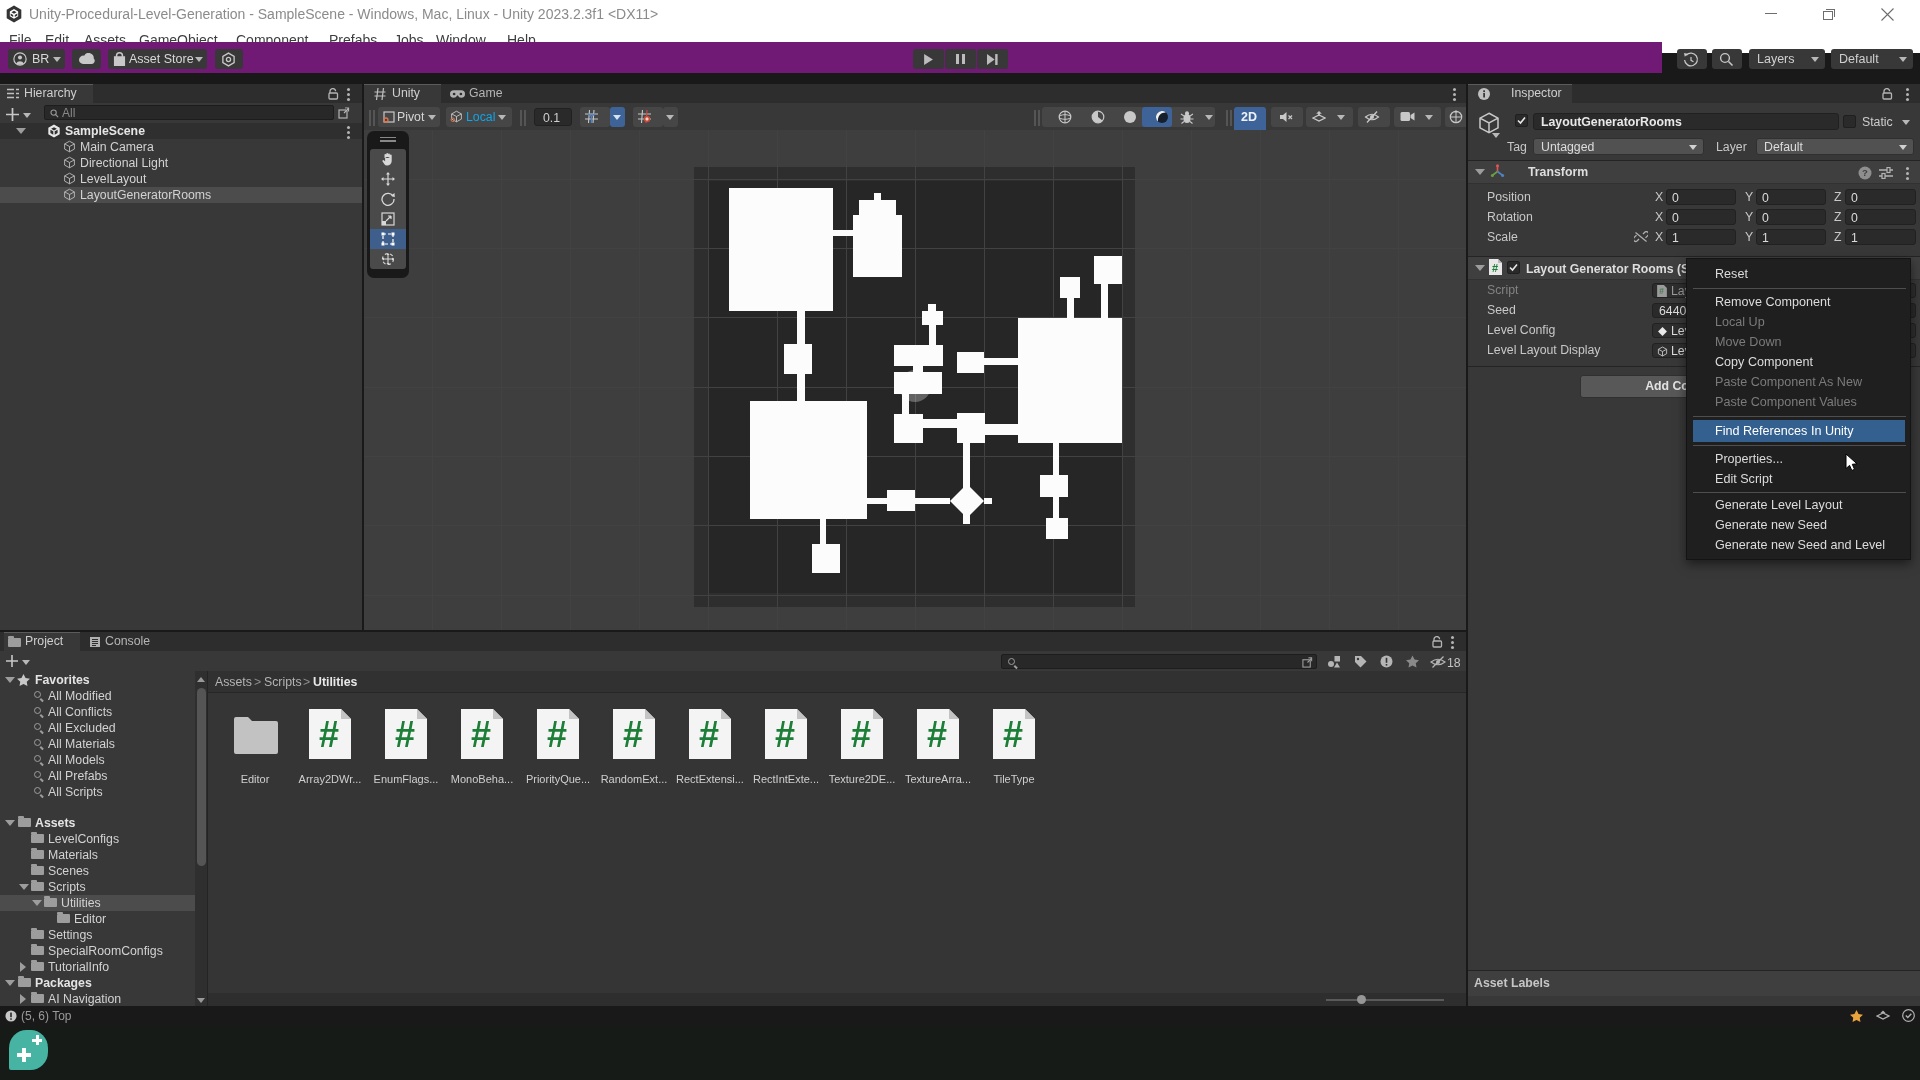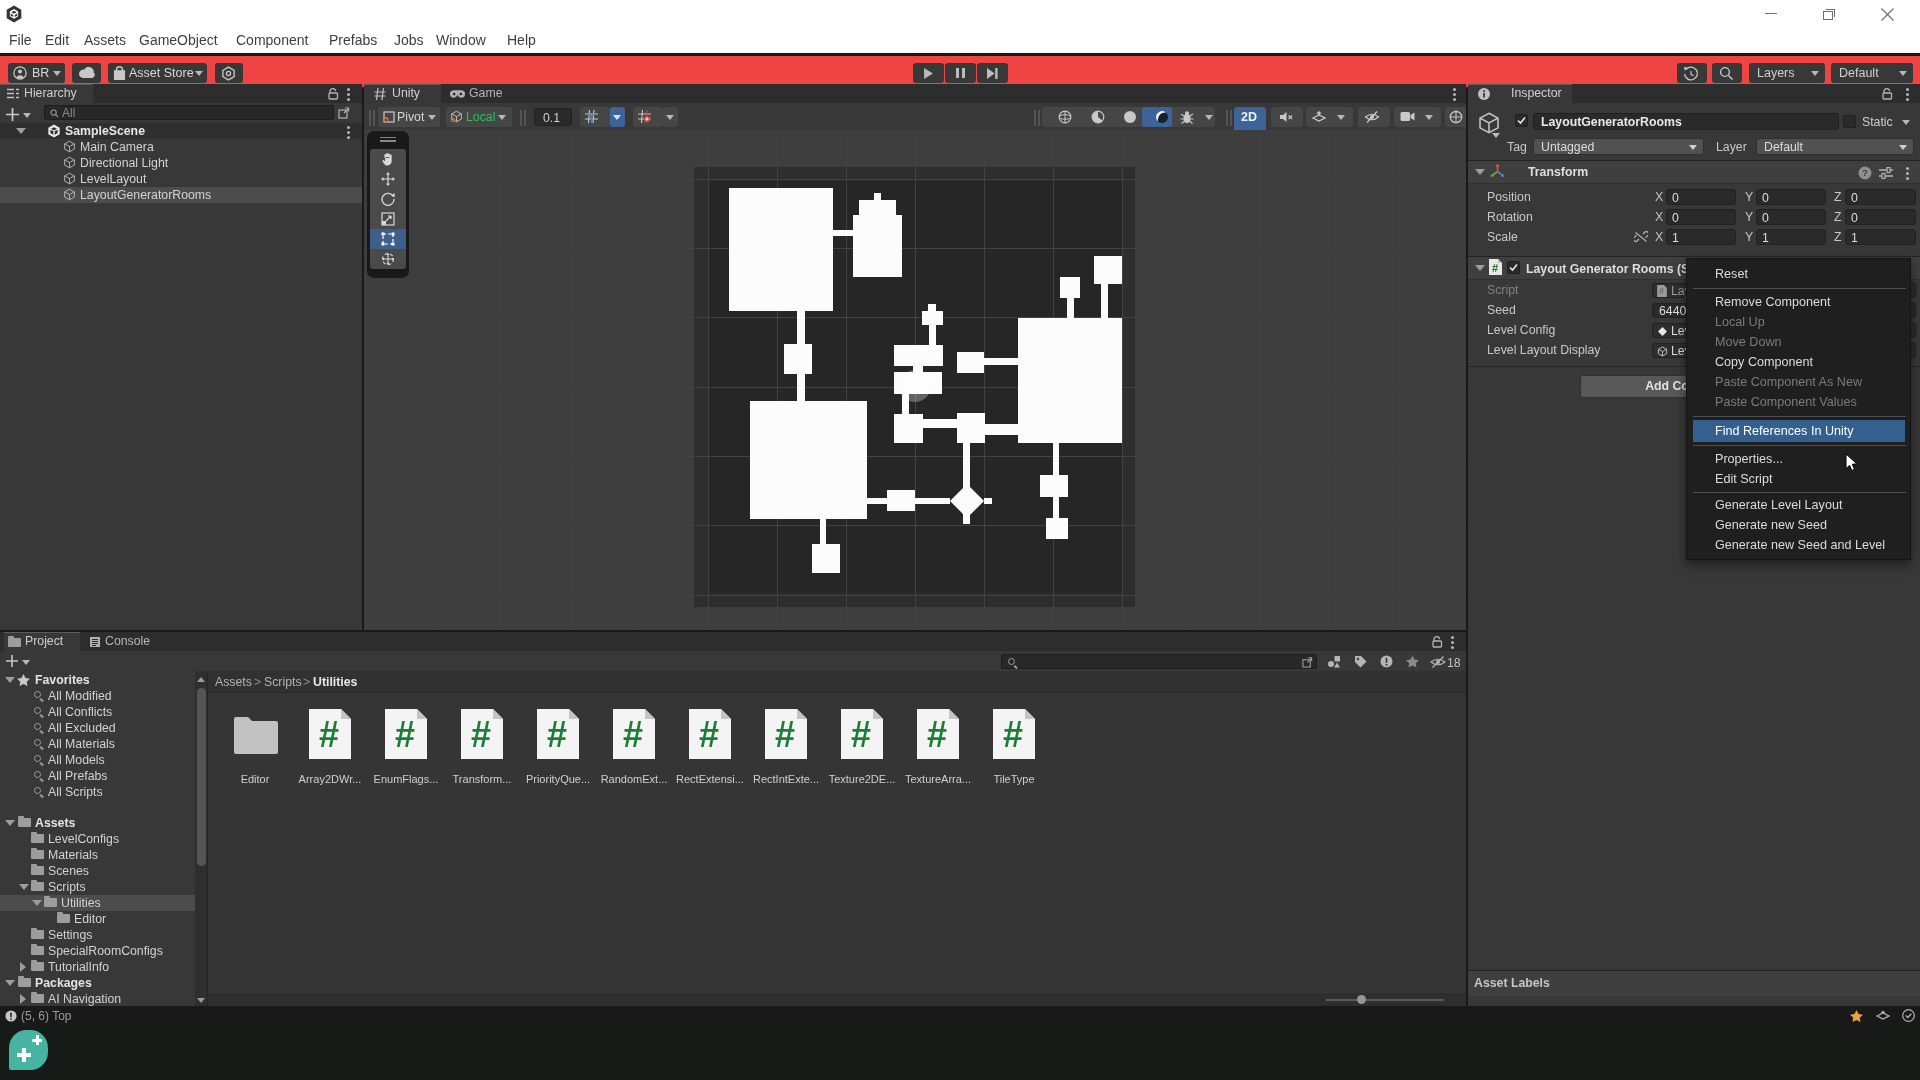--- a/index.html
+++ b/index.html
@@ -4,21 +4,21 @@
 html,body{width:1920px;height:1080px;overflow:hidden}
 body{position:relative;font-family:"Liberation Sans",sans-serif;background:#191919;-webkit-font-smoothing:antialiased}
 .abs{position:absolute}
 .ico{position:absolute;display:block}
 
 #titlebar{left:0;top:0;width:1920px;height:30px;background:#ffffff}
 #titlebar .title{position:absolute;left:29px;top:6px;font-size:14px;color:#8b8b8b}
 #menubar{left:0;top:30px;width:1920px;height:23px;background:#ffffff}
 #menubar span{position:absolute;top:2px;font-size:14px;color:#3d3d3d}
 
-#toolbar{left:0;top:56px;width:1920px;height:31px;background:#ef4444}
+#toolbar{left:0;top:42px;width:1662px;height:31px;background:#701a75}
 .tbtn{position:absolute;top:7px;height:20px;background:#383838;border-radius:3px}
 
 .tabbar{position:absolute;background:#2d2d2d}
 .tab{position:absolute;top:0;height:19px;background:#383838;border-top:1px solid #5b5b5b;font-size:12.3px;color:#cfcfcf}
 .tabtxt{position:absolute;top:2px;font-size:12.3px;color:#cfcfcf}
 .kebab{position:absolute;width:3px;height:3px;background:#b4b4b4;border-radius:50%;box-shadow:0 -5px 0 #b4b4b4,0 5px 0 #b4b4b4}
 .fld{position:absolute;background:#2a2a2a;border:1px solid #212121;border-radius:3px;color:#dcdcdc;font-size:12.3px}
 .ddn{position:absolute;background:#515151;border:1px solid #303030;border-radius:3px;color:#dcdcdc;font-size:12.3px}
 .caret{position:absolute;width:0;height:0;border-left:4px solid transparent;border-right:4px solid transparent;border-top:5px solid #b8b8b8}
 .tri{position:absolute;width:0;height:0;border-left:5px solid transparent;border-right:5px solid transparent;border-top:6px solid #9d9d9d}
@@ -53,20 +53,21 @@
 
 #status{left:0;top:1006px;width:1920px;height:20px;background:#191919}
 #bottom{left:0;top:1026px;width:1920px;height:54px;background:#161b17}
 </style></head>
 <body>
 <div id="titlebar" class="abs">
   <svg class="ico" style="left:5px;top:5px" width="18" height="18" viewBox="0 0 32 32">
       <path fill="#343434" d="M16 1 L29 8.5 V23.5 L16 31 L3 23.5 V8.5 Z"></path>
       <path fill="#fff" d="M16 7.2 L23.4 11.4 V20.1 L16 24.5 L8.6 20.1 V11.4 Z M16 10.3 L11.4 13 L16 15.7 L20.6 13 Z M10 14.9 V18.6 L14.6 21.3 V17.6 Z M22 14.9 L17.4 17.6 V21.3 L22 18.6 Z"></path>
     </svg>
+  <div class="title">Unity-Procedural-Level-Generation - SampleScene - Windows, Mac, Linux - Unity 2023.2.3f1 &lt;DX11&gt;</div>
   <div class="abs" style="left:1765px;top:13px;width:12px;height:1.2px;background:#6d6d6d"></div>
   <div class="abs" style="left:1822.5px;top:11px;width:10px;height:9px;border:1px solid #6d6d6d;background:#fff"></div>
   <div class="abs" style="left:1825.5px;top:8.5px;width:9px;height:8px;border-top:1px solid #6d6d6d;border-right:1px solid #6d6d6d"></div>
   <svg class="ico" style="left:1881px;top:7.5px" width="13" height="13" viewBox="0 0 13 13">
       <path stroke="#6d6d6d" stroke-width="1.1" d="M0.5 0.5 L12.5 12.5 M12.5 0.5 L0.5 12.5"></path>
     </svg>
 </div>
 <div id="menubar" class="abs">
   <span style="left:9px">File</span>
     <span style="left:45px">Edit</span>
@@ -229,21 +230,21 @@
       <rect x="1" y="1" width="10" height="10" fill="none" stroke="#c8c8c8" stroke-width="1.2"></rect>
       <circle cx="3" cy="9" r="2" fill="none" stroke="#e0744a" stroke-width="1.3"></circle>
     </svg>
   <span class="abs" style="left:33px;top:26px;font-size:12.3px;color:#d5d5d5">Pivot</span>
   <div class="caret" style="left:64px;top:31px"></div>
   <div class="tbtn" style="left:82px;top:23px;width:66px;background:#464646"></div>
   <svg class="ico" style="left:86px;top:26px" width="13" height="13" viewBox="0 0 16 16">
       <path fill="none" stroke="#c8c8c8" stroke-width="1.1" d="M8 1.5 L14 4.8 V11.2 L8 14.5 L2 11.2 V4.8 Z M2 4.8 L8 8 L14 4.8 M8 8 V14.5"></path>
       <circle cx="3.5" cy="12" r="2.2" fill="none" stroke="#e0744a" stroke-width="1.2"></circle>
     </svg>
-  <span class="abs" style="left:102px;top:26px;font-size:12.3px;color:#22c55e">Local</span>
+  <span class="abs" style="left:102px;top:26px;font-size:12.3px;color:#0ea5e9">Local</span>
   <div class="caret" style="left:134px;top:31px"></div>
   <div class="abs" style="left:156px;top:26px;width:1.5px;height:16px;background:#555"></div>
     <div class="abs" style="left:160px;top:26px;width:1.5px;height:16px;background:#555"></div>
   <div class="fld" style="left:170px;top:24px;width:38px;height:18px;top:24px">
       <span style="position:absolute;left:8px;top:2px;color:#cfcfcf">0.1</span>
     </div>
   <div class="tbtn" style="left:216px;top:23px;width:30px;background:#464646"></div>
   <svg class="ico" style="left:221px;top:26px" width="13" height="13" viewBox="0 0 13 13">
       <path stroke="#c8c8c8" stroke-width="1.1" fill="none" d="M4.5 0 L3.5 13 M9 0 L8 13 M0 4 H13 M0 9 H13"></path>
       <path stroke="#4f83c4" stroke-width="1.6" fill="none" d="M6.5 6.5 V13 M6.5 6.5 L3 3.5 M6.5 6.5 L10 3.5"></path>
@@ -593,21 +594,21 @@
     </svg>
   <svg class="csf" style="left:916px" viewBox="0 0 44 50">
       <use href="#csi"></use>
     </svg>
   <svg class="csf" style="left:992px" viewBox="0 0 44 50">
       <use href="#csi"></use>
     </svg>
   <div class="fitem" style="left:215px">Editor</div>
   <div class="fitem" style="left:290px">Array2DWr...</div>
   <div class="fitem" style="left:366px">EnumFlags...</div>
-  <div class="fitem" style="left:442px">Transform...</div>
+  <div class="fitem" style="left:442px">MonoBeha...</div>
   <div class="fitem" style="left:518px">PriorityQue...</div>
   <div class="fitem" style="left:594px">RandomExt...</div>
   <div class="fitem" style="left:670px">RectExtensi...</div>
   <div class="fitem" style="left:746px">RectIntExte...</div>
   <div class="fitem" style="left:822px">Texture2DE...</div>
   <div class="fitem" style="left:898px">TextureArra...</div>
   <div class="fitem" style="left:974px">TileType</div>
 
   <div class="abs" style="left:208px;top:361px;width:1258px;height:13px;background:#2e2e2e"></div>
   <div class="abs" style="left:1326px;top:367px;width:118px;height:1.5px;background:#5a5a5a"></div>

